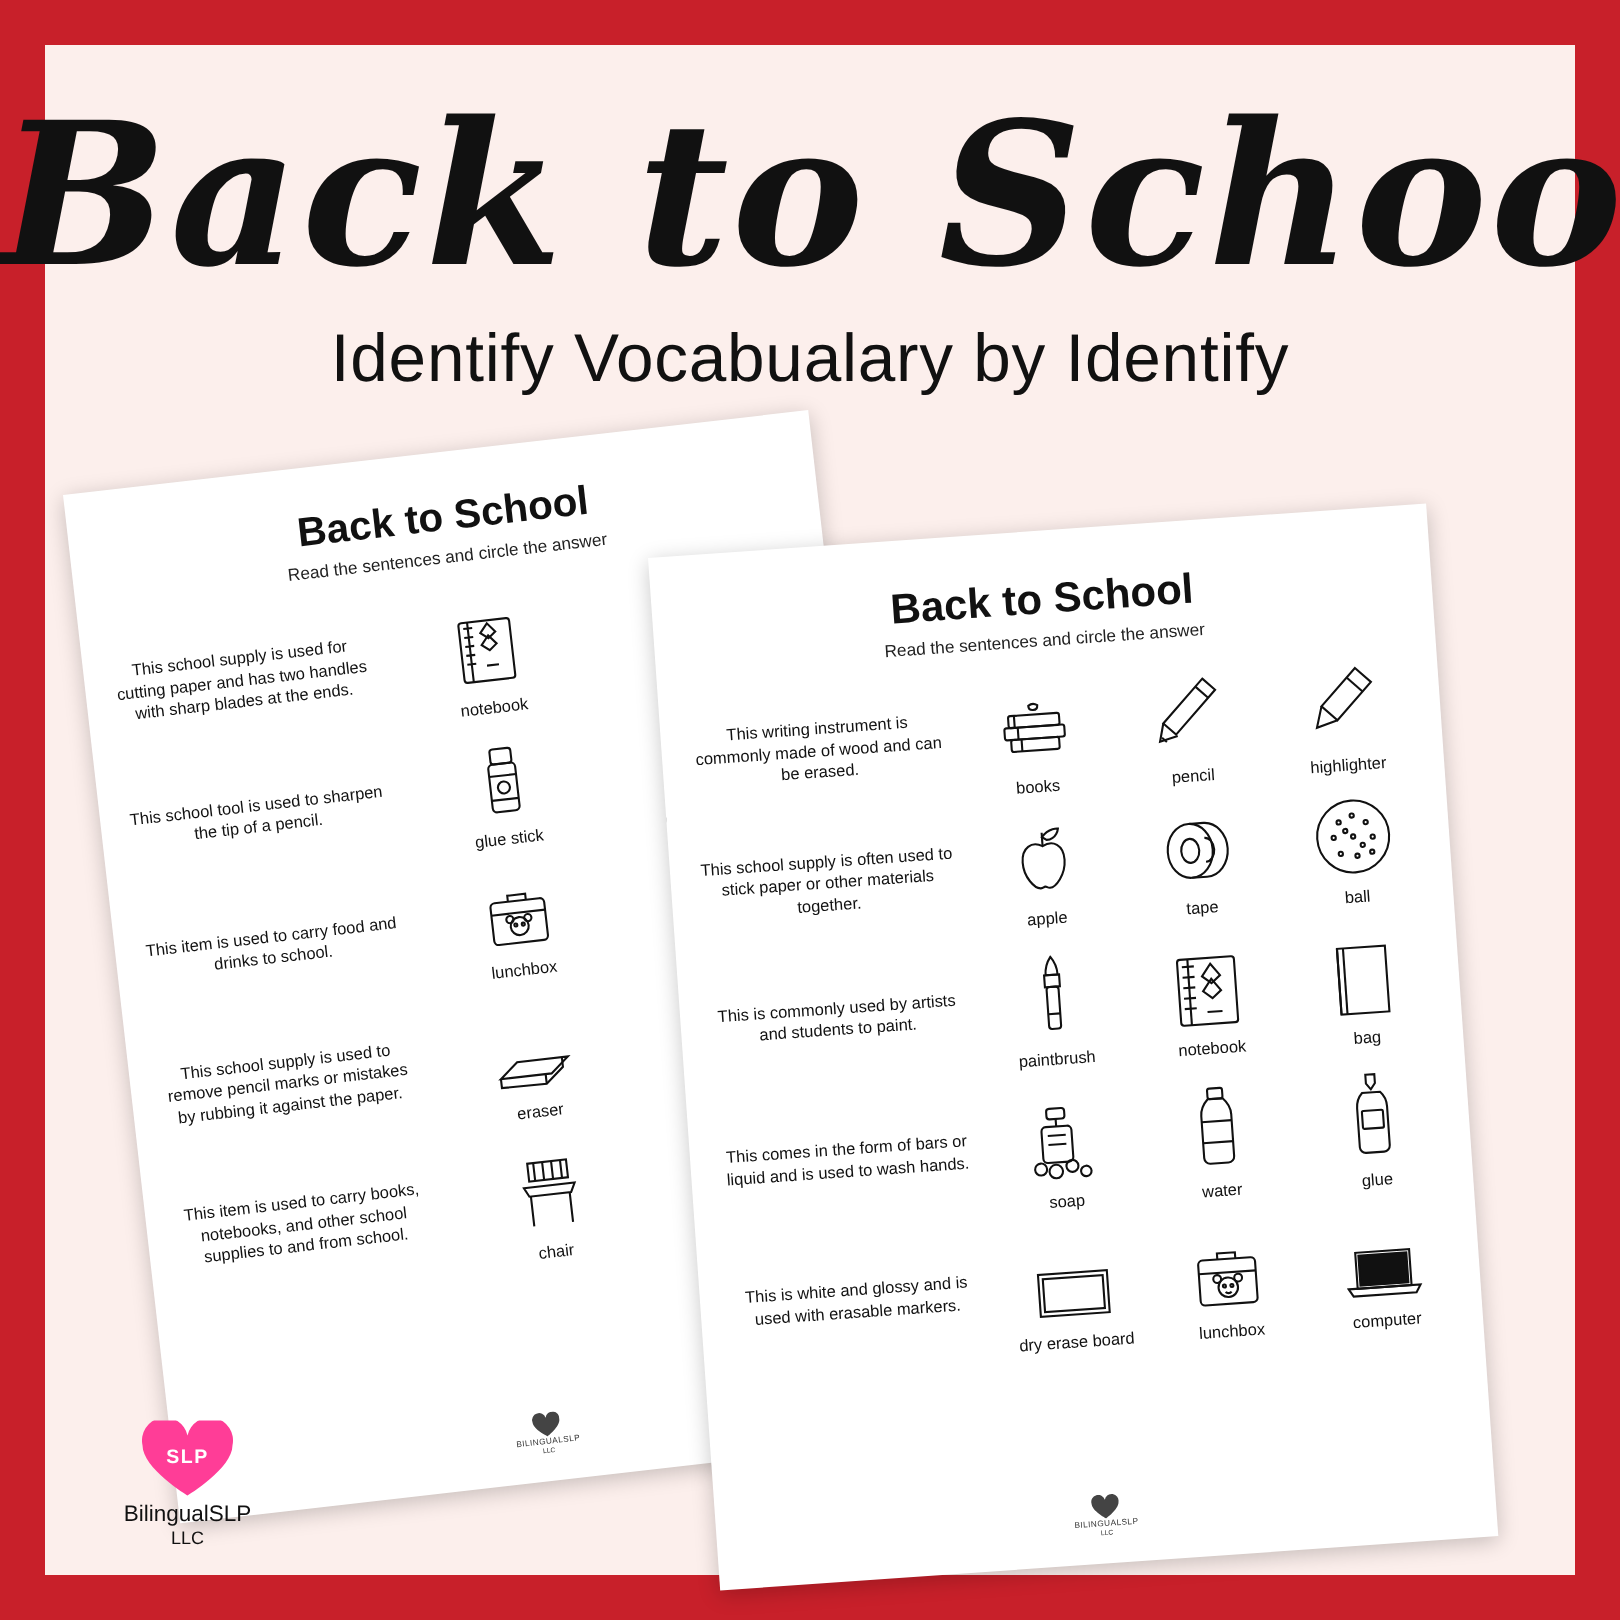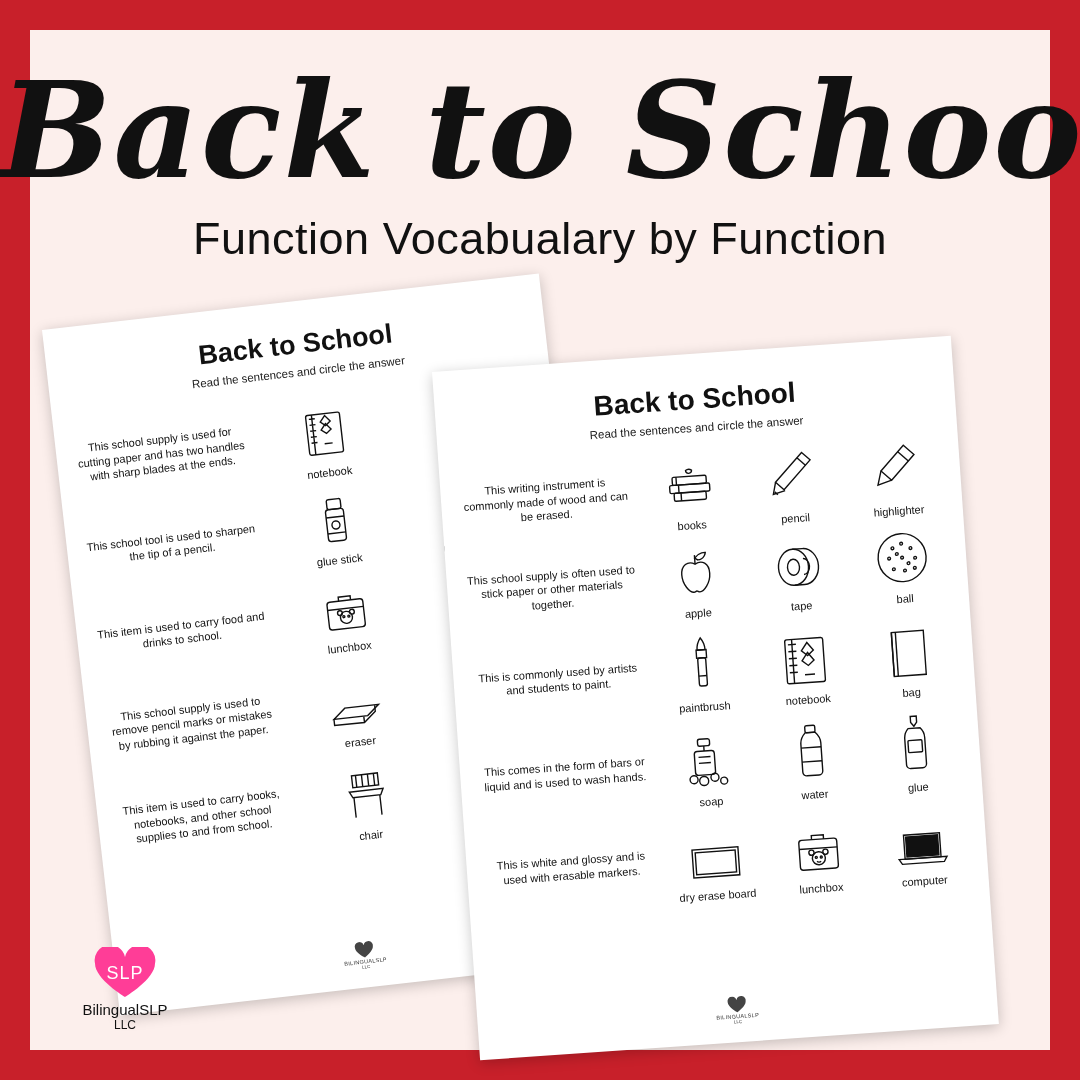--- a/index.html
+++ b/index.html
@@ -153,22 +153,22 @@
     height: 52px;
     margin: 0 auto 2px;
   }
   .brand .heart svg { display: block; }
   .brand .heart-text {
     position: absolute;
     left: 0;
     top: 16px;
     width: 66px;
     text-align: center;
-    font-size: 18px;
-    font-weight: normal;
+    font-size: 13px;
+    font-weight: bold;
     color: #ffffff;
     letter-spacing: 1px;
   }
   .brand .name {
     font-size: 15px;
     color: #111;
     line-height: 1.15;
   }
   .brand .llc {
     font-size: 12px;
@@ -189,21 +189,21 @@
   .sheet-logo .mini-llc { font-size: 4.5px; color: #333; }
 </style>
 </head>
 <body>
 
 <div id="canvas">
   <div class="inner-bg"></div>
 
   <div class="title-wrap">
     <div class="main-title">Back to School</div>
-    <div class="sub-title">Function Vocabualary by Function</div>
+    <div class="sub-title">Identify Vocabualary by Identify</div>
   </div>
 
   <div class="sheet sheet-back">
     <div class="sheet-title">Back to School</div>
     <div class="sheet-sub">Read the sentences and circle the answer</div>
 
     <div class="rows">
 
       <div class="row row-tall">
         <div class="prompt">This school supply is used for cutting paper and has two handles with sharp blades at the ends.</div>

